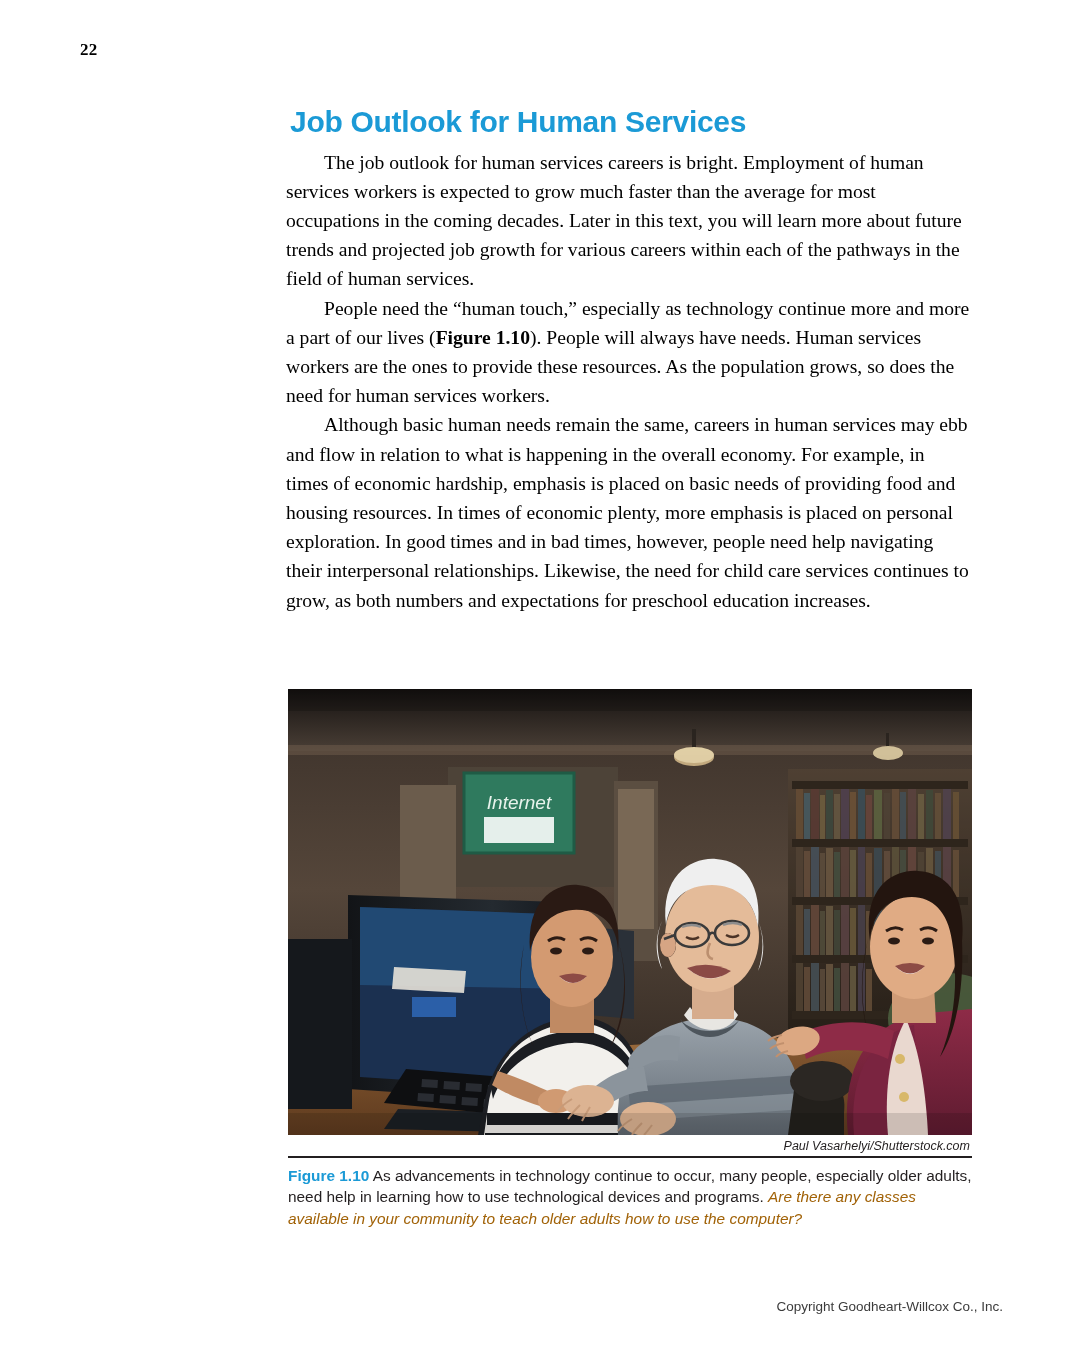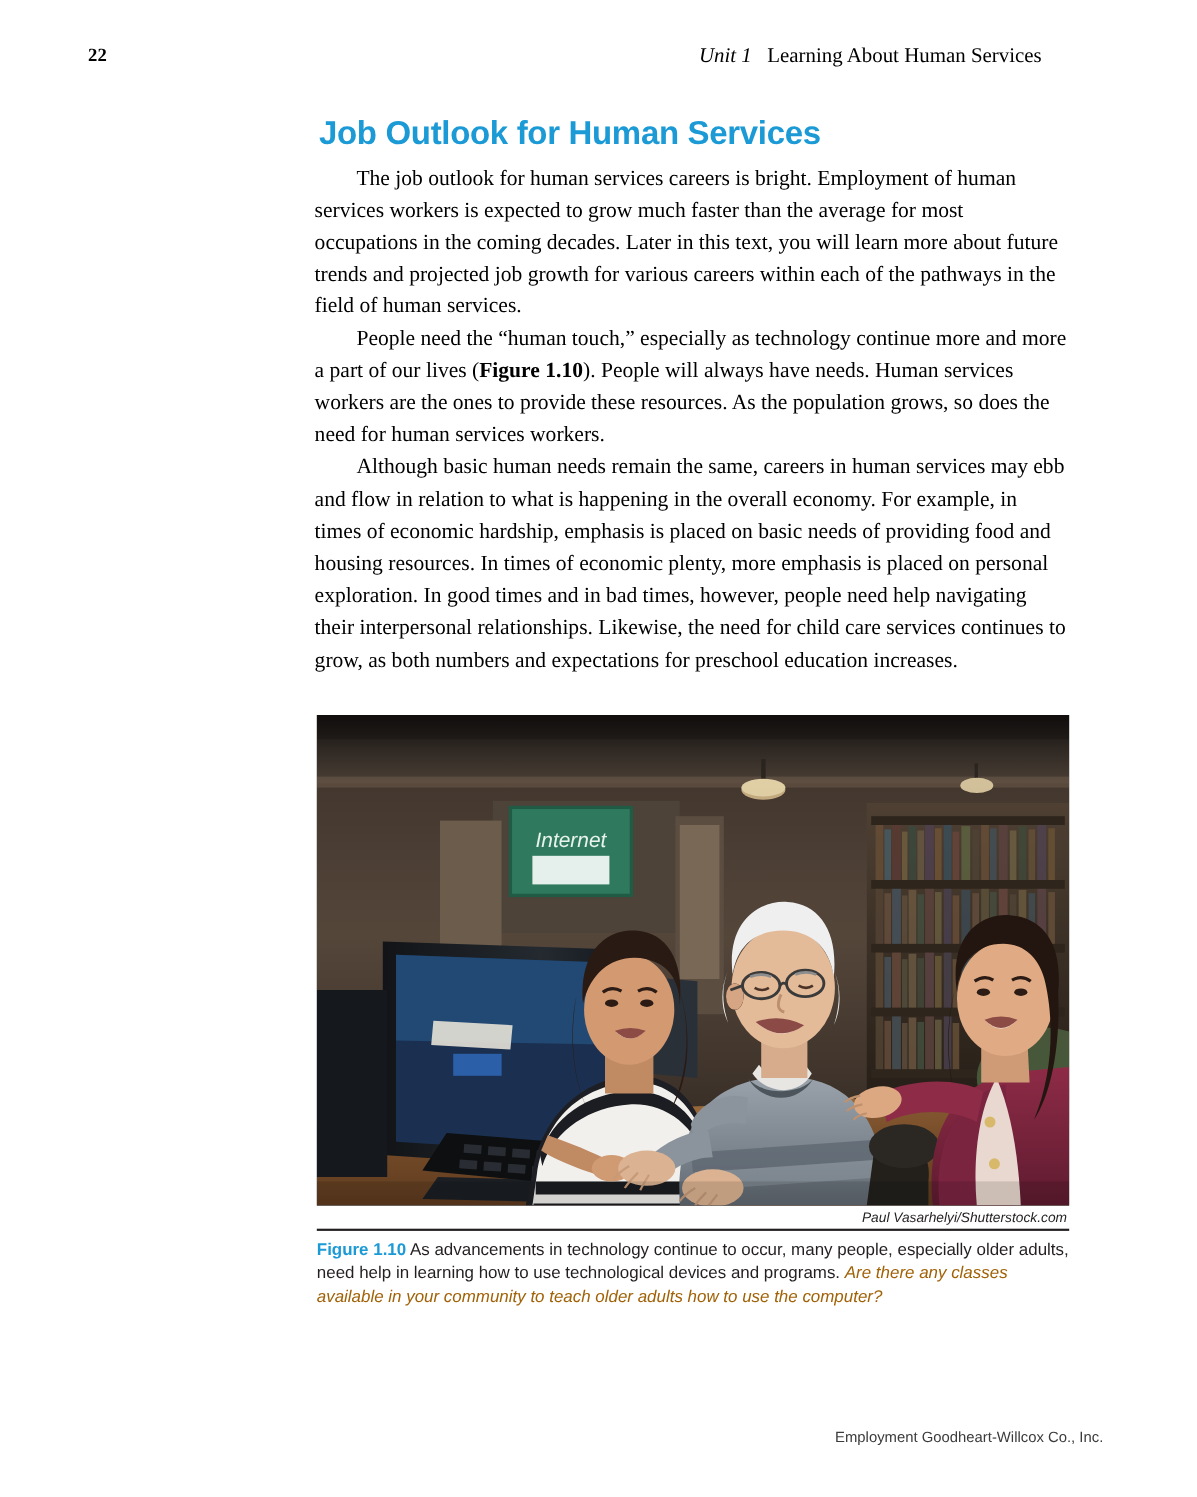--- a/index.html
+++ b/index.html
@@ -83,21 +83,21 @@
     margin-top: 0px;
   }
   .fig-ref {
     font-weight: bold;
   }
 
   
   .figure-block {
     position: absolute;
     left: 288px;
-    top: 650px;
+    top: 689px;
     width: 684px;
   }
   .photo {
     position: relative;
     width: 684px;
     height: 446px;
     overflow: hidden;
     background: #241c17;
   }
   .photo svg { display: block; }
@@ -141,23 +141,20 @@
     color: #3b3b3b;
   }
 </style>
 </head>
 <body>
 
 <div class="page">
 
   <div class="header-row">
     <div class="page-number">22</div>
-    <div class="running-head">
-      <span class="unit">Unit 1</span><span class="gap"></span><span>Learning About Human Services</span>
-    </div>
   </div>
 
   <div class="content">
     <h1 class="section-title">Job Outlook for Human Services</h1>
 
     <p class="body-par">The job outlook for human services careers is bright. Employment of human services workers is expected to grow much faster than the average for most occupations in the coming decades. Later in this text, you will learn more about future trends and projected job growth for various careers within each of the pathways in the field of human services.</p>
 
     <p class="body-par"><span>People need the “human touch,” especially as technology continue more and more a part of our lives (</span><span class="fig-ref">Figure 1.10</span><span>). People will always have needs. Human services workers are the ones to provide these resources. As the population grows, so does the need for human services workers.</span></p>
 
     <p class="body-par">Although basic human needs remain the same, careers in human services may ebb and flow in relation to what is happening in the overall economy. For example, in times of economic hardship, emphasis is placed on basic needs of providing food and housing resources. In times of economic plenty, more emphasis is placed on personal exploration. In good times and in bad times, however, people need help navigating their interpersonal relationships. Likewise, the need for child care services continues to grow, as both numbers and expectations for preschool education increases.</p>
@@ -475,15 +472,15 @@
 
     <div class="credit">Paul Vasarhelyi/Shutterstock.com</div>
     <div class="rule"></div>
     <div class="caption">
       <span class="fig-label">Figure 1.10</span>
       <span>As advancements in technology continue to occur, many people, especially older adults, need help in learning how to use technological devices and programs.</span>
       <span class="question">Are there any classes available in your community to teach older adults how to use the computer?</span>
     </div>
   </div>
 
-  <div class="footer">Employment Goodheart-Willcox Co., Inc.</div>
+  <div class="footer">Copyright Goodheart-Willcox Co., Inc.</div>
 
 </div>
 
 </body></html>

